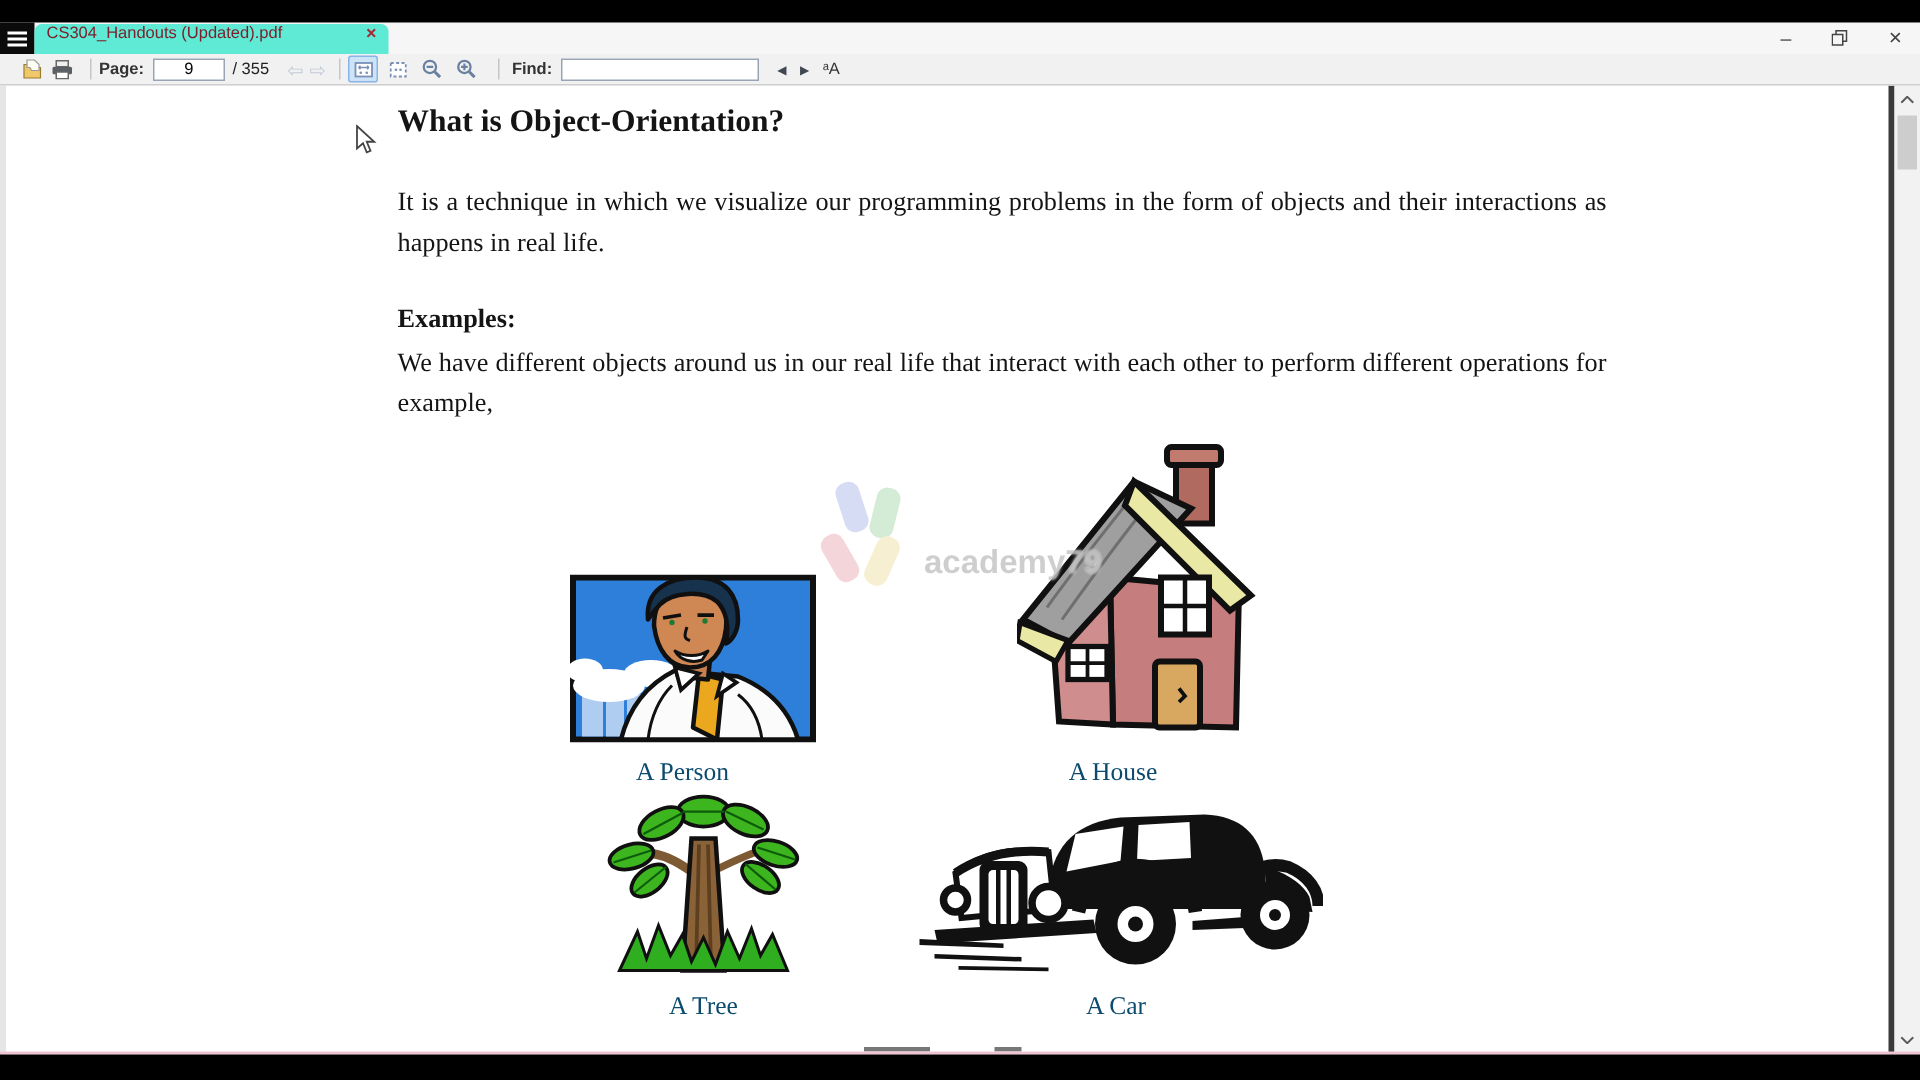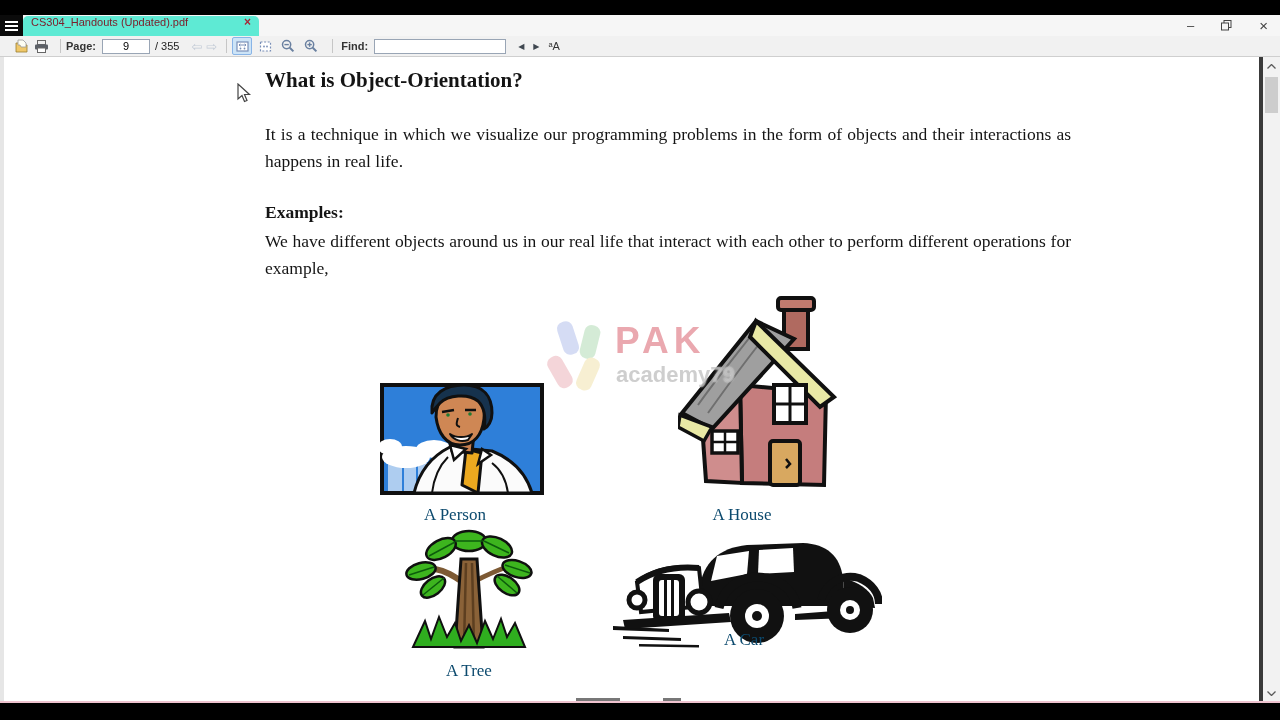--- a/index.html
+++ b/index.html
@@ -278,30 +278,29 @@
       <path d="M236,46 C252,50 262,58 266,66 L268,76 L238,74 Z" fill="#111"></path>
       <path d="M188,82 L240,78 L240,86 L188,88 Z" fill="#111"></path>
       <circle cx="150" cy="84" r="27" fill="#111"></circle>
       <circle cx="150" cy="84" r="12" fill="#fff"></circle>
       <circle cx="150" cy="84" r="5" fill="#111"></circle>
       <circle cx="243" cy="78" r="23" fill="#111"></circle>
       <circle cx="243" cy="78" r="10" fill="#fff"></circle>
       <circle cx="243" cy="78" r="4" fill="#111"></circle>
     </svg>
   </div>
-  <div class="fig-label" style="left:669px; top:630px;">A Car</div>
+  <div class="fig-label" style="left:669px; top:661px;">A Car</div>
 
   <div class="watermark">
     <svg class="wm-logo" width="78" height="78" viewBox="0 0 78 78">
       <rect x="20" y="4" width="16" height="34" rx="7" fill="#3355cc" transform="rotate(-18 28 21)"></rect>
       <rect x="42" y="8" width="16" height="34" rx="7" fill="#2f9e3a" transform="rotate(14 50 25)"></rect>
       <rect x="12" y="38" width="16" height="34" rx="7" fill="#cc3344" transform="rotate(-30 20 55)"></rect>
       <rect x="40" y="40" width="16" height="34" rx="7" fill="#d8b322" transform="rotate(24 48 57)"></rect>
     </svg>
-    <div class="wm-pak">PAK</div>
     <div class="wm-academy">academy79</div>
   </div>
 
   <div class="cutoff-mark" style="left:576px; top:698px; width:44px;"></div>
   <div class="cutoff-mark" style="left:663px; top:698px; width:18px;"></div>
 
   <svg class="cursor" width="16" height="20" viewBox="0 0 16 20">
     <path d="M1,1 L1,16 L5,12.5 L7.5,18.5 L10,17.5 L7.5,11.5 L12.5,11.5 Z" fill="#fff" stroke="#444" stroke-width="1.2"></path>
   </svg>
 

